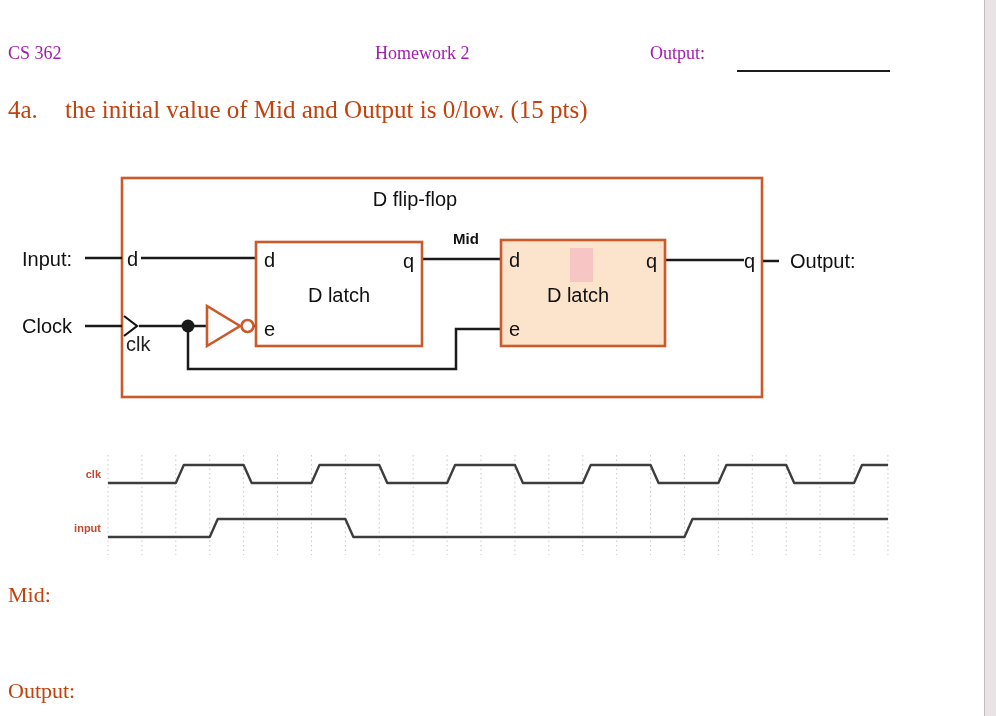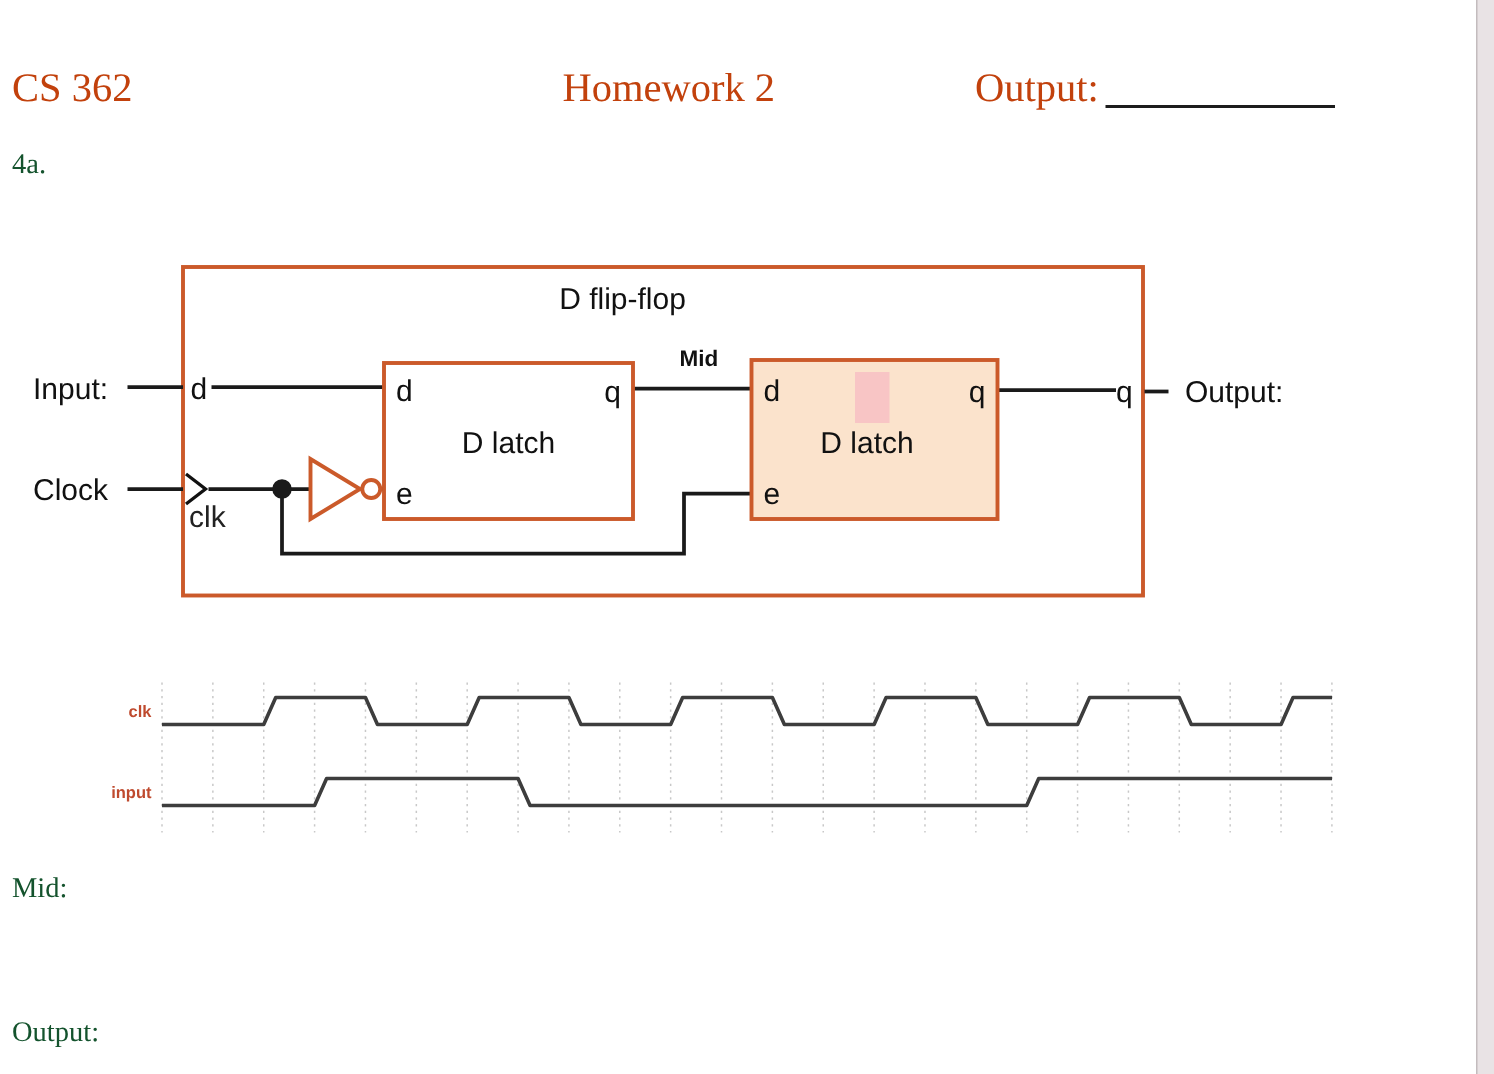--- a/index.html
+++ b/index.html
@@ -3,25 +3,25 @@
 <meta charset="utf-8">
 <style>
   html,body{margin:0;padding:0}
   body{
     width:996px;height:716px;position:relative;overflow:hidden;
     background:#ffffff;font-family:"Liberation Serif",serif;color:#111;
   }
   .abs{position:absolute}
 
   
-  .header-text{font-size:27px;color:#c2410c;white-space:nowrap}
+  .header-text{font-size:18px;color:#a21caf;white-space:nowrap}
   #netid-line{border-top:2.5px solid #1c1c1c}
 
   
-  .q-text{font-size:19px;line-height:23.5px;color:#14532d}
+  .q-text{font-size:25px;line-height:23.5px;color:#c2410c}
   .q-line{white-space:pre}
   .q-bold{font-weight:bold}
 
   
   svg{display:block}
   svg text{font-family:"Liberation Sans",sans-serif}
   .obox{fill:none;stroke:var(--accent-orange,#cb5a2a);stroke-width:2.6}
   .latch{fill:#ffffff;stroke:var(--accent-orange,#cb5a2a);stroke-width:2.6}
   .latch2{fill:var(--latch-fill,#fbe3cc);stroke:var(--accent-orange,#cb5a2a);stroke-width:2.6}
   .mark{fill:var(--highlight-pink,#f8c5c5)}
@@ -33,35 +33,36 @@
   .ctitle{font-size:20px;fill:#111}
   .mid-label{font-size:15px;font-weight:bold;fill:#111}
   .clk-pin{font-size:20px;fill:#222}
 
   
   .gridline{stroke:var(--grid-dot,#c8c8c8);stroke-width:1;stroke-dasharray:1.5 3}
   .wave{fill:none;stroke:var(--wave-line,#3d3d3d);stroke-width:2.4;stroke-linejoin:round}
   .wave-label{font-size:11px;font-weight:bold;fill:var(--wave-label,#bf4a2e)}
 
   
-  .answer-label{font-size:19px;color:#14532d}
+  .answer-label{font-size:22px;color:#c2410c}
 
   
   #page-edge{background:var(--page-edge,#e9e3e5);border-left:1px solid #c3bcbe}
 </style>
 </head>
 <body>
 
 <div class="abs header-text" style="left:8px;top:43px">CS 362</div>
 <div class="abs header-text" style="left:375px;top:43px">Homework 2</div>
 <div class="abs header-text" style="left:650px;top:43px">Output:</div>
 <div id="netid-line" class="abs" style="left:737px;top:70px;width:153px;height:0"></div>
 
 <div class="abs q-text" style="left:8px;top:98px">4a.</div>
 <div class="abs q-text" style="left:65px;top:98px">
+  <div class="q-line">the initial value of Mid and Output is 0/low. (15 pts)</div>
 </div>
 
 <svg class="abs" style="left:0;top:170px" width="900" height="240" viewBox="0 170 900 240">
 
   <rect class="obox" x="122" y="178" width="640" height="219"></rect>
   <text class="ctitle" x="415" y="206" text-anchor="middle">D flip-flop</text>
 
   <path class="wire" d="M85 258 H122"></path>
   <path class="wire" d="M141 258 H256"></path>
   <path class="wire" d="M422 259 H501"></path>

